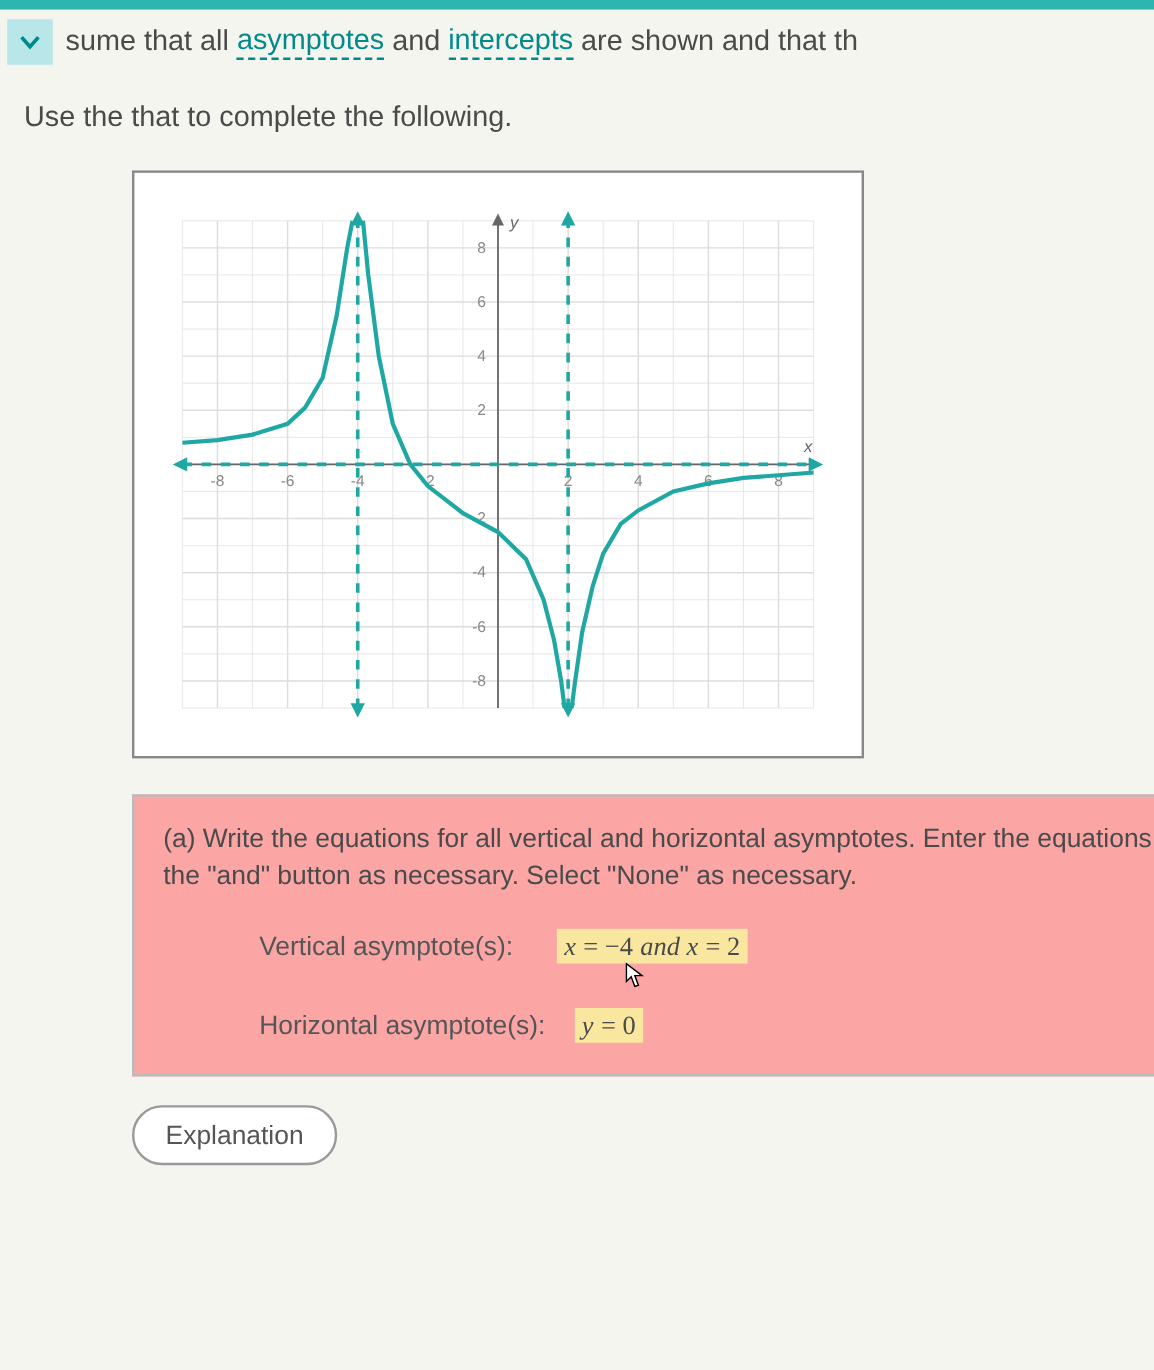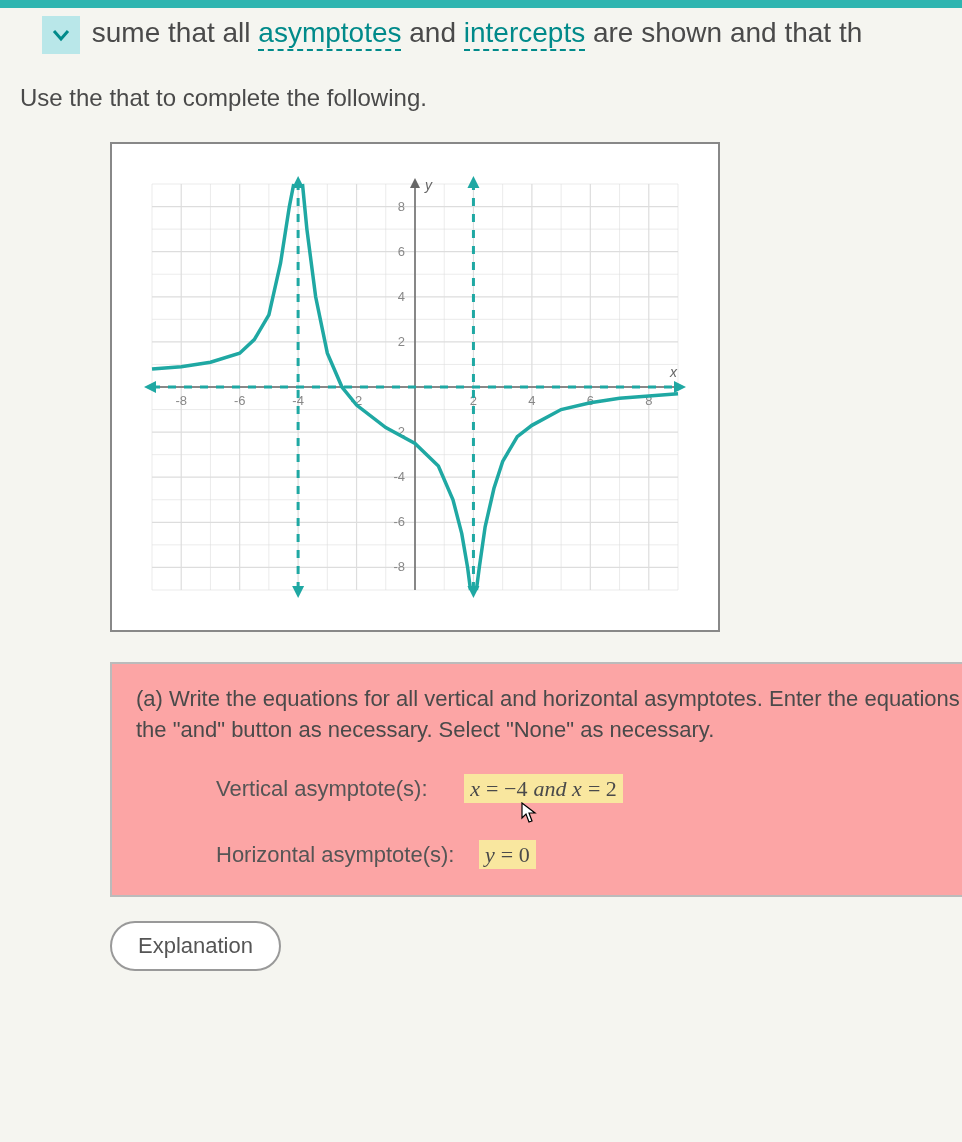--- a/index.html
+++ b/index.html
@@ -10,23 +10,22 @@
     height: 1142px;
     overflow: hidden;
     position: relative;
   }
   .top-bar {
     height: 8px;
     background: #2eb5b0;
   }
   .header-row {
     padding: 8px 0 20px 0;
-    font-size: 28px;
-    color: #4a4a4a;
-    margin-left: 36px;
+    font-size: 24px;
+    color: #4a4a4a;
   }
   .chevron-box {
     display: inline-flex;
     align-items: center;
     justify-content: center;
     width: 38px;
     height: 38px;
     background: #b9e7e9;
     margin-left: 6px;
     margin-right: 4px;

